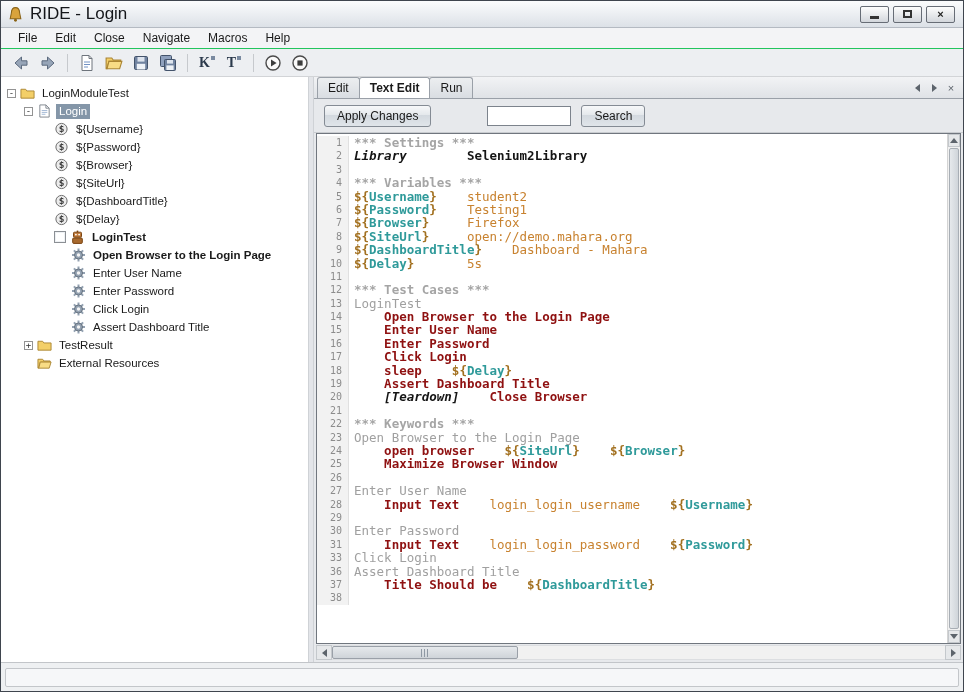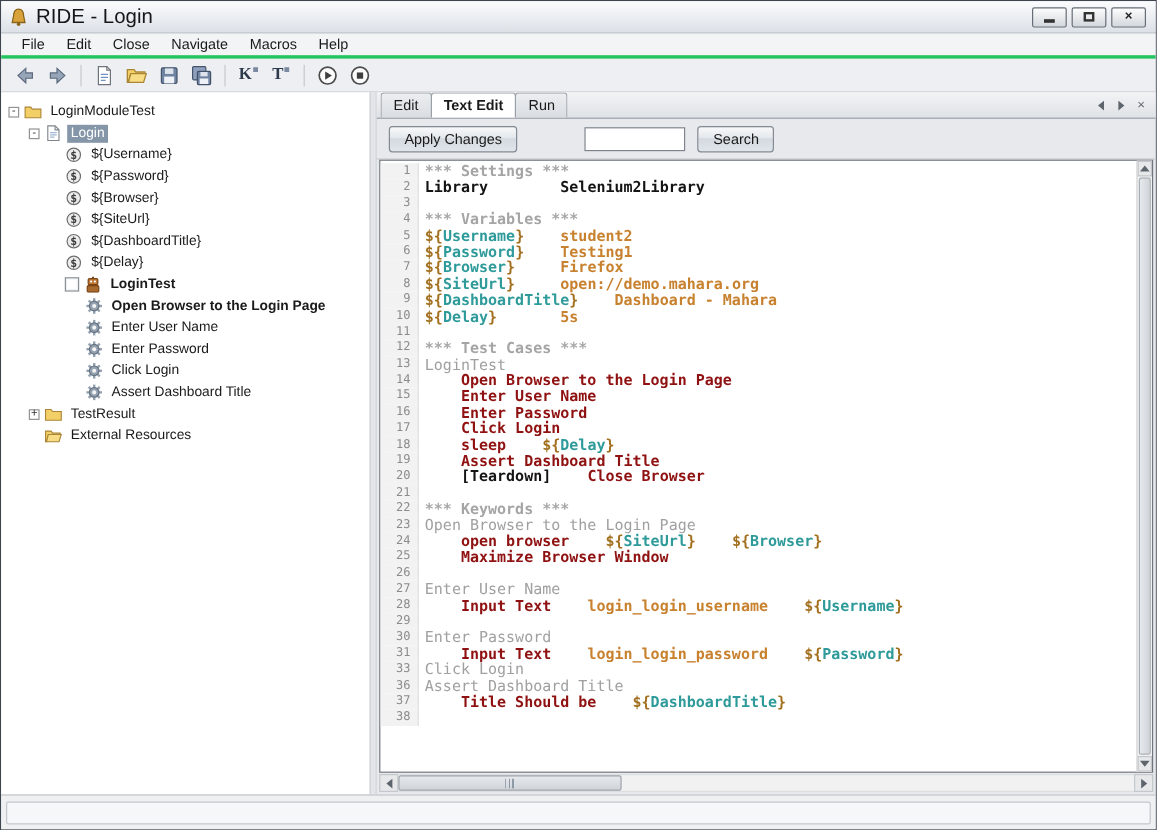--- a/index.html
+++ b/index.html
@@ -13,21 +13,21 @@
   .app-icon svg{width:100%;height:100%;}
   .win-title{font-size:17px;color:#14161a;}
   .win-controls{margin-left:auto;display:flex;gap:4px;padding-right:2px;}
   .win-btn{width:29px;height:17px;border:1px solid #676d76;border-radius:2px;
            background:linear-gradient(#fdfdfd,#d3d7dc);display:flex;align-items:center;justify-content:center;
            font-size:11px;font-weight:bold;color:#222;cursor:default;}
   .g-min{width:9px;height:3px;background:#333;margin-top:7px;}
   .g-max{width:9px;height:8px;border:2px solid #333;}
   
   .menubar{height:21px;flex:none;display:flex;align-items:center;background:#f3f4f6;
-           border-bottom:3px solid #22c55e;padding-left:8px;font-size:12px;}
+           border-bottom:1px solid #22c55e;padding-left:8px;font-size:12px;}
   .menu-item{padding:2px 9px;}
   .toolbar{height:28px;flex:none;display:flex;align-items:center;background:#edeff2;
            border-bottom:1px solid #d2d4d7;padding-left:8px;gap:3px;}
   .tb-btn{width:24px;height:22px;display:flex;align-items:center;justify-content:center;border:1px solid transparent;border-radius:2px;}
   .tb-btn svg{width:18px;height:18px;}
   .tb-btn svg.fold{height:15px;}
   .tb-sep{width:1px;height:18px;background:#c6c9cd;margin:0 4px;}
   .tb-letter{font-size:14px;font-weight:bold;color:#2c3a4c;font-family:"Liberation Serif",serif;line-height:1;}
   .tb-sup{width:4px;height:4px;background:#7a8aa0;margin:-10px 0 0 1px;}
   
@@ -71,23 +71,23 @@
   .editor-lines{flex:1;overflow:hidden;padding-top:2px;
                 font-family:"DejaVu Sans Mono",monospace;font-size:12.5px;line-height:13.4px;}
   .ed-line{display:flex;height:13.4px;}
   .ln{width:32px;flex:none;text-align:right;padding-right:6px;background:#f2f2f2;border-right:1px solid #e0e0e0;
       color:#8c8c8c;font-size:10px;line-height:13.4px;}
   .code{white-space:pre;padding-left:5px;}
   .tok-sec{color:var(--c-sec);font-weight:bold;}
   .tok-def{color:var(--c-def);}
   .tok-kw{color:var(--c-kw);font-weight:bold;}
   .tok-var{color:var(--c-var);font-weight:bold;}
-  .tok-val{color:var(--c-val);font-weight:bold;}
+  .tok-val{color:var(--c-val);font-weight:normal;}
   .tok-br{color:var(--c-br);font-weight:bold;}
-  .tok-b{color:var(--c-txt);font-weight:bold;}
+  .tok-b{color:var(--c-txt);font-weight:bold;font-style:italic;}
   .tok-t{color:var(--c-txt);font-weight:bold;}
   
   .vscroll{width:13px;flex:none;border-left:1px solid #d4d4d4;background:#f1f1f1;display:flex;flex-direction:column;}
   .vs-btn{height:13px;flex:none;display:flex;align-items:center;justify-content:center;background:#e6e8ea;border:1px solid #c4c8cc;}
   .vs-track{flex:1;padding:1px;}
   .vs-thumb{height:100%;background:linear-gradient(90deg,#e6e9ec,#d0d5da);border:1px solid #a8aeb5;border-radius:2px;}
   .hscroll{height:15px;flex:none;margin:1px 2px 2px;display:flex;}
   .hs-btn{width:16px;flex:none;background:#e6e8ea;border:1px solid #c4c8cc;display:flex;align-items:center;justify-content:center;}
   .hs-track{flex:1;background:#f1f1f1;border-top:1px solid #dcdee1;border-bottom:1px solid #dcdee1;display:flex;}
   .hs-thumb{width:186px;background:linear-gradient(#e6e9ec,#cfd4d9);border:1px solid #9aa0a8;border-radius:2px;

